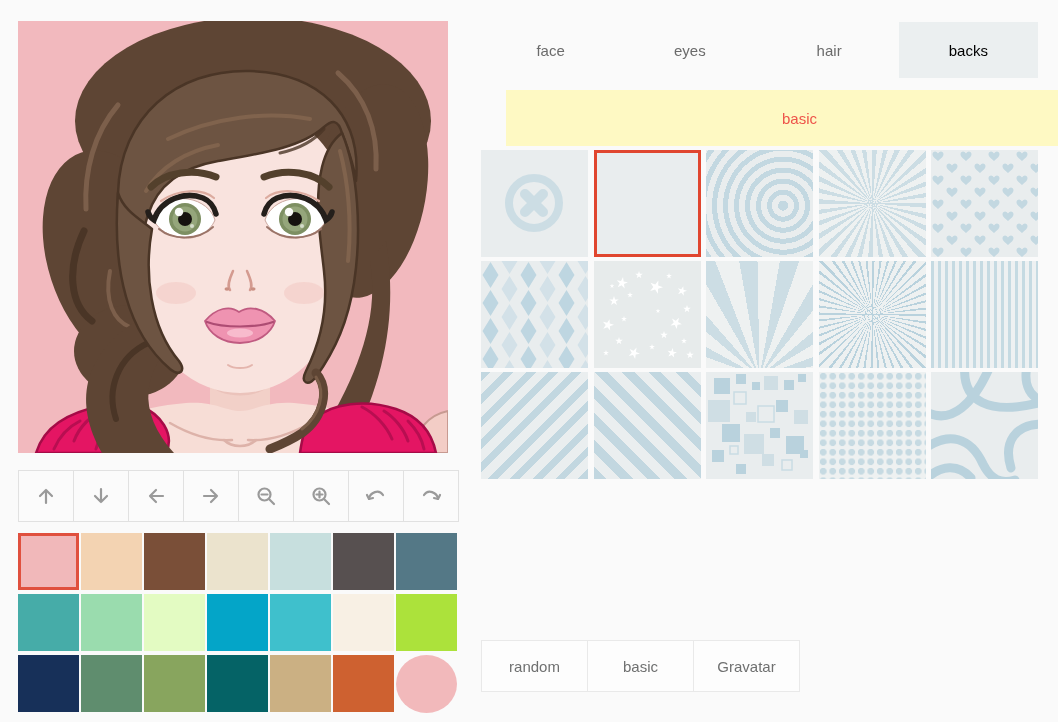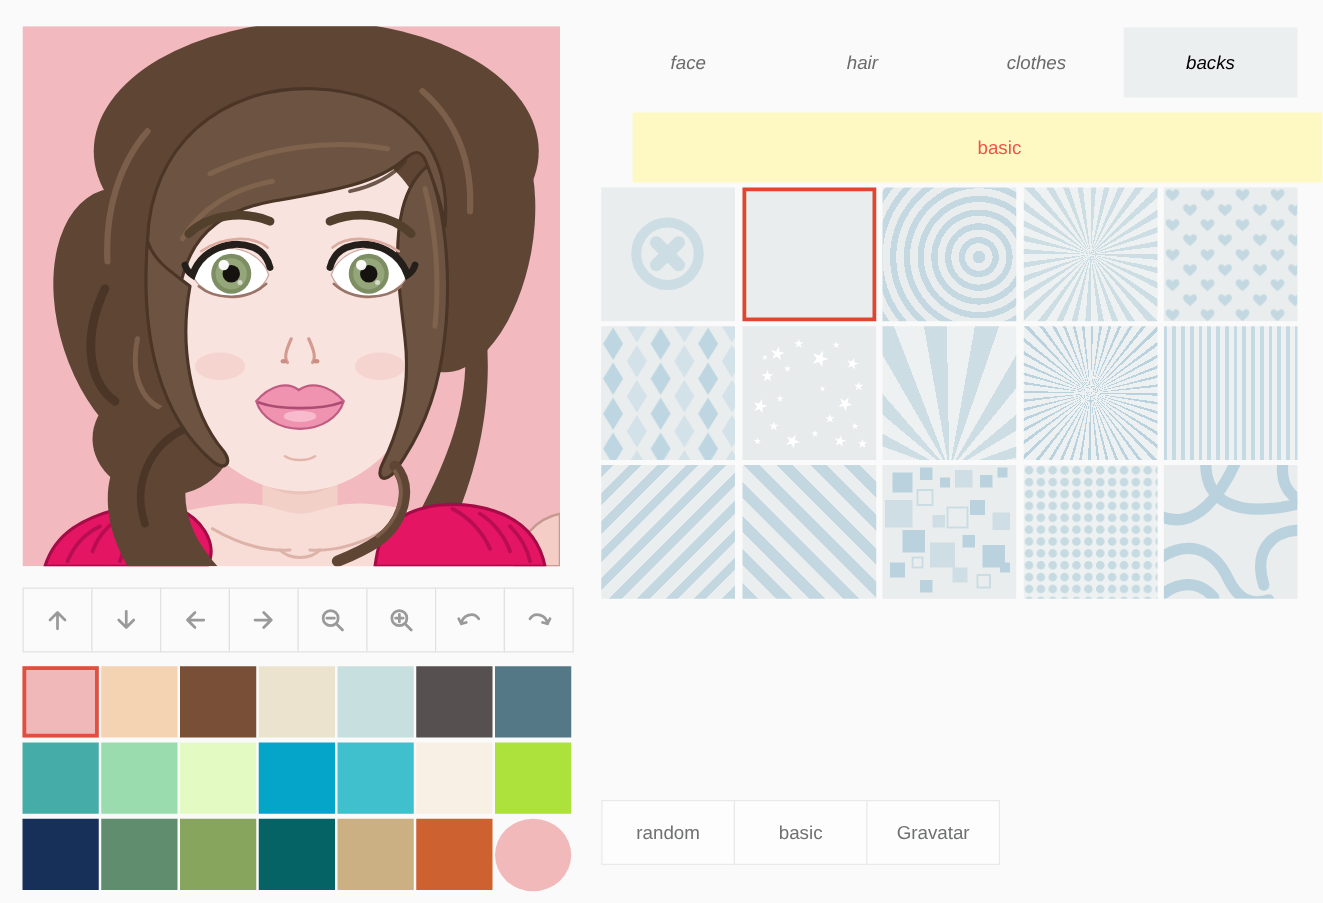--- a/index.html
+++ b/index.html
@@ -19,21 +19,21 @@
   .tb-btn:first-child{margin-left:0;}
   .tb-btn svg{stroke:#9a9a9a;fill:none;stroke-width:2.2;stroke-linecap:round;stroke-linejoin:round;}
 
   .palette{position:absolute;left:18px;top:533px;display:grid;
     grid-template-columns:repeat(7,61px);gap:4px 2px;}
   .swatch{width:61px;height:57px;box-sizing:border-box;cursor:pointer;}
   .swatch.selected{border:3px solid #e0503e;}
   .swatch.round{border-radius:50%;height:58px;}
 
   
-  .tabs{position:absolute;left:481px;top:22px;width:557px;height:56px;display:flex;font-style:italic;}
+  .tabs{position:absolute;left:481px;top:22px;width:557px;height:56px;display:flex;}
   .tab{flex:1;display:flex;align-items:center;justify-content:center;
     font-size:15px;color:#6b6b6b;cursor:pointer;}
   .tab.active{background:#ebeff0;color:#000000;}
 
   .category-bar{position:absolute;left:481px;top:90px;width:587px;height:56px;
     background:#fef9c3;display:flex;align-items:center;justify-content:center;
     font-size:15px;color:#ee544a;cursor:pointer;margin-left:25px;}
 
   .backs-grid{position:absolute;left:481px;top:150px;width:557px;
     display:grid;grid-template-columns:repeat(5,107px);gap:4px 5.5px;}
@@ -243,22 +243,22 @@
     <div class="swatch" style="background: rgb(95, 141, 110);"></div>
     <div class="swatch" style="background: rgb(136, 165, 94);"></div>
     <div class="swatch" style="background: rgb(5, 99, 102);"></div>
     <div class="swatch" style="background: rgb(203, 176, 131);"></div>
     <div class="swatch" style="background: rgb(206, 97, 48);"></div>
     <div class="swatch round" style="background: rgb(242, 185, 187);"></div>
   </div>
 
 <div class="tabs">
   <div class="tab">face</div>
+  <div class="tab">eyes</div>
   <div class="tab">hair</div>
-  <div class="tab">clothes</div>
   <div class="tab active">backs</div>
 </div>
 
 <div class="category-bar">basic</div>
 
 <div class="backs-grid">
   <div class="tile">
     <svg width="107" height="107" viewBox="0 0 107 107">
       <circle cx="53" cy="53" r="25" fill="none" stroke="#ccdde4" stroke-width="8"></circle>
       <path d="M44 44 L62 62 M62 44 L44 62" stroke="#ccdde4" stroke-width="10" stroke-linecap="round"></path>

